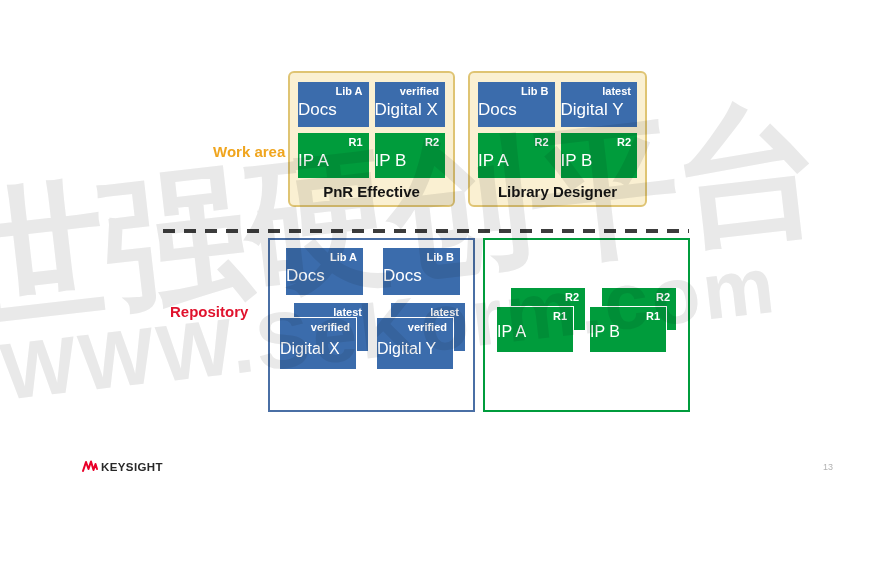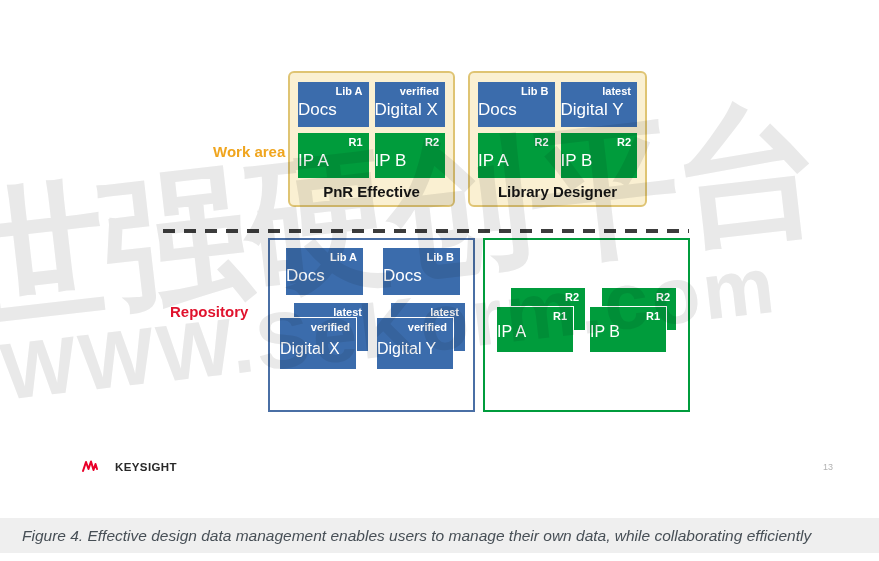--- a/index.html
+++ b/index.html
@@ -59,21 +59,21 @@
   .stack .front .main { top:22px; font-size:16px; }
 
   #ip-stack-a { left:12px;  top:48px; width:88px; height:64px; }
   #ip-stack-b { left:105px; top:48px; width:86px; height:64px; }
   .gstack .back  { position:absolute; top:0; right:0; width:74px; height:42px; background:#009c3c; }
   .gstack .front { position:absolute; left:0; bottom:0; width:76px; height:45px; background:#009c3c;
                    outline:1px solid #ffffff; }
   .gstack .front .main { top:16px; }
 
   
-  #keysight-logo { position:absolute; left:82px; top:460px; display:flex; align-items:center; gap:17px; z-index:2; }
+  #keysight-logo { position:absolute; left:82px; top:460px; display:flex; align-items:center; gap:3px; z-index:2; }
   #keysight-logo .brand { font-size:11.5px; font-weight:bold; color:#282828; letter-spacing:0.4px; }
   #page-number { position:absolute; left:803px; top:462px; font-size:9px; color:#b2b2b2; z-index:2;margin-left:20px; }
 
   
   #caption-bar { position:absolute; left:0; top:518px; width:879px; height:35px;
                  background:#efefef; display:flex; align-items:center; padding-left:22px; z-index:8; }
   #caption-text { font-style:italic; font-size:15.5px; color:#474f56; }
 </style>
 </head>
 <body>
@@ -185,17 +185,14 @@
   </div>
 
   <div id="keysight-logo">
     <svg width="16" height="13" viewBox="0 0 16 13">
       <path d="M1 11 L4 2 L6.5 9 L9 1.5 L11.5 10 L13.5 4 L15 9" stroke="#e90029" stroke-width="2" fill="none" stroke-linejoin="round" stroke-linecap="round"></path>
     </svg>
     <span class="brand">KEYSIGHT</span>
   </div>
   <div id="page-number">13</div>
 
-  <div id="caption-bar">
-    <span id="caption-text">Figure 4. Effective design data management enables users to manage their own data, while collaborating efficiently</span>
-  </div>
 
 </div>
 
 </body></html>

